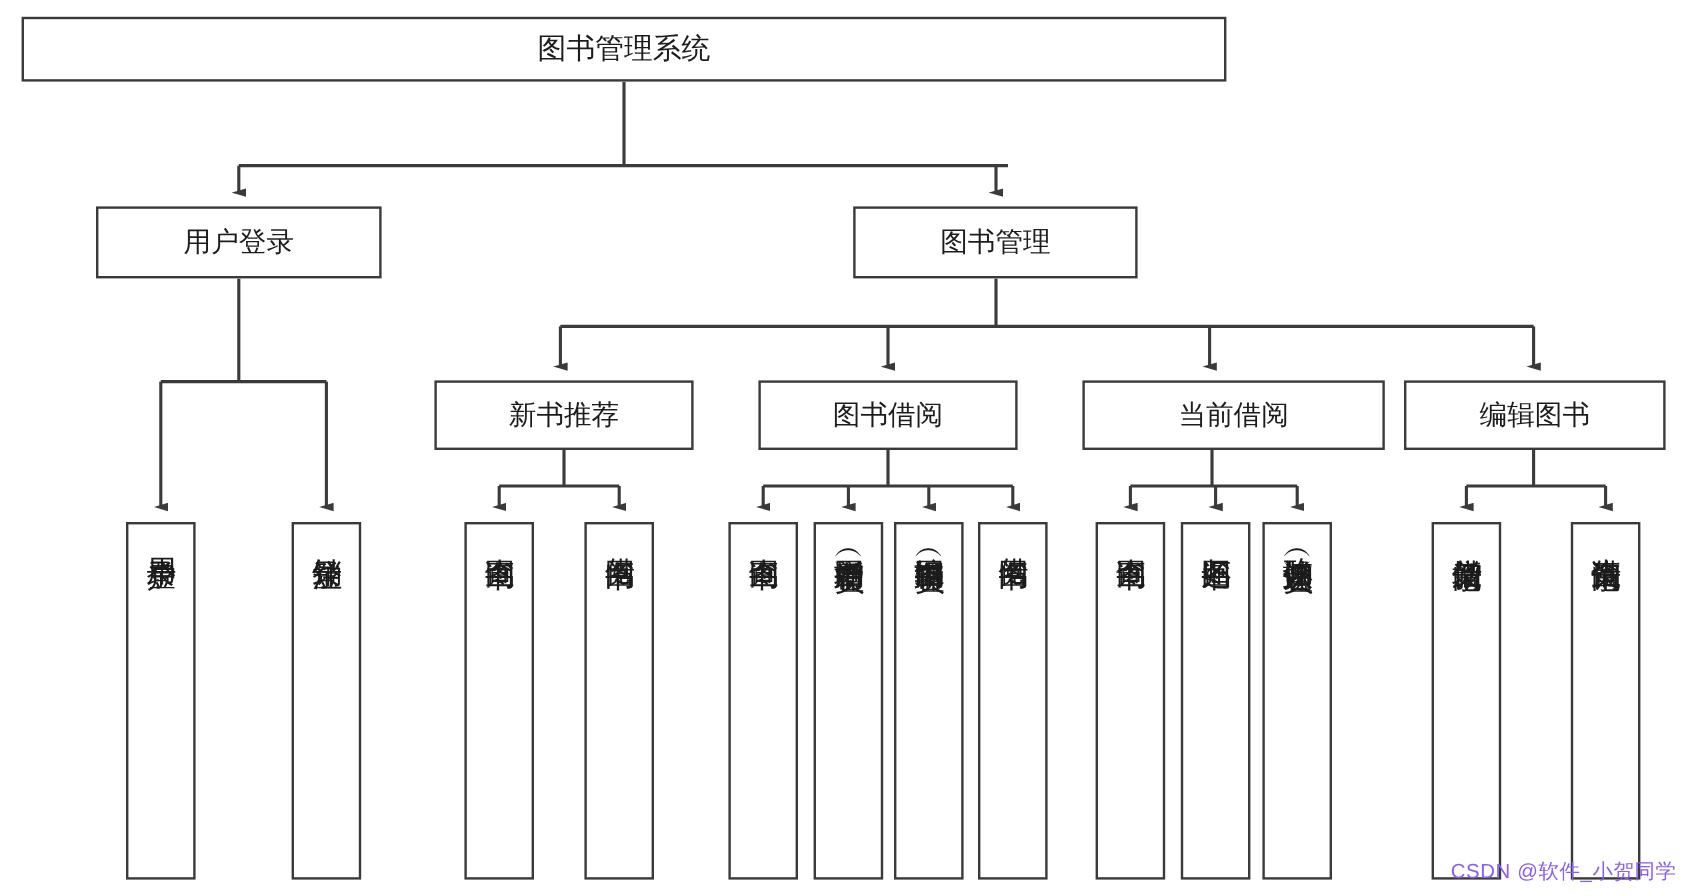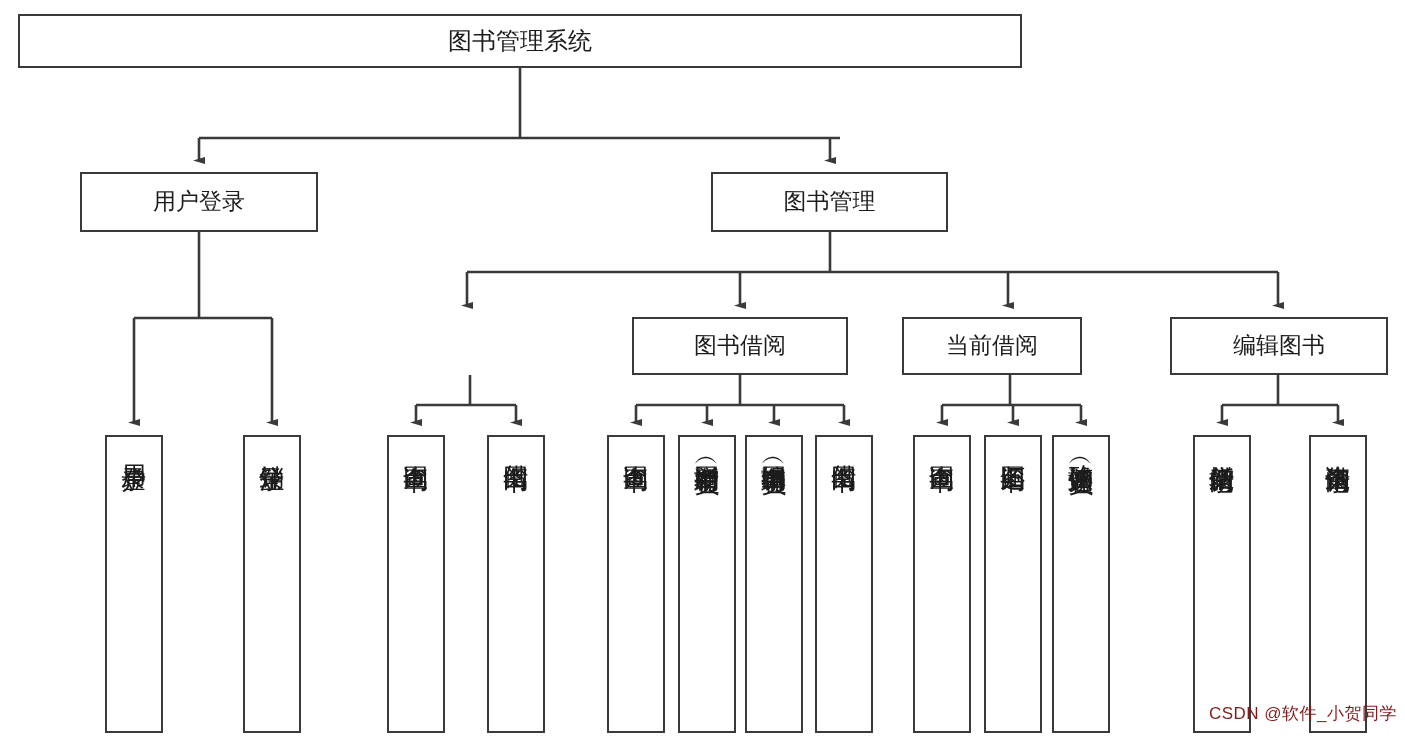--- a/index.html
+++ b/index.html
@@ -61,23 +61,23 @@
     font-size: 25px;
     writing-mode: vertical-rl;
     text-orientation: upright;
     letter-spacing: 1px;
     line-height: 1.05;
     white-space: nowrap;
   }
   .watermark {
     position: absolute;
     right: 8px;
-    bottom: 22px;
+    bottom: 9px;
     font-size: 17px;
-    color: #7f1d1d;
+    color: #8b5cf6;
     letter-spacing: 0.5px;
     z-index: 3;
     white-space: nowrap;
   }
 </style>
 </head>
 <body>
 
 <div id="diagram-root">
 
@@ -148,26 +148,29 @@
   </div>
 
   <div class="node horiz" style="left:80px; top:172px; width:238px; height:60px;">
     <span class="node-label">用户登录</span>
   </div>
 
   <div class="node horiz" style="left:711px; top:172px; width:237px; height:60px;align-items:center;">
     <span class="node-label">图书管理</span>
   </div>
 
+  <div class="node horiz" style="left:362px; top:317px; width:216px; height:58px;">
+    <span class="node-label">新书推荐</span>
+  </div>
 
   <div class="node horiz" style="left:632px; top:317px; width:216px; height:58px;">
     <span class="node-label">图书借阅</span>
   </div>
 
-  <div class="node horiz" style="left:902px; top:317px; width:180px; height:58px;">
+  <div class="node horiz" style="left:902px; top:317px; width:252px; height:58px;">
     <span class="node-label">当前借阅</span>
   </div>
 
   <div class="node horiz" style="left:1170px; top:317px; width:218px; height:58px;">
     <span class="node-label">编辑图书</span>
   </div>
 
   <div class="node vert" style="left:105px; top:435px; width:58px; height:298px;">
     <span class="node-label">用户登录</span>
   </div>

